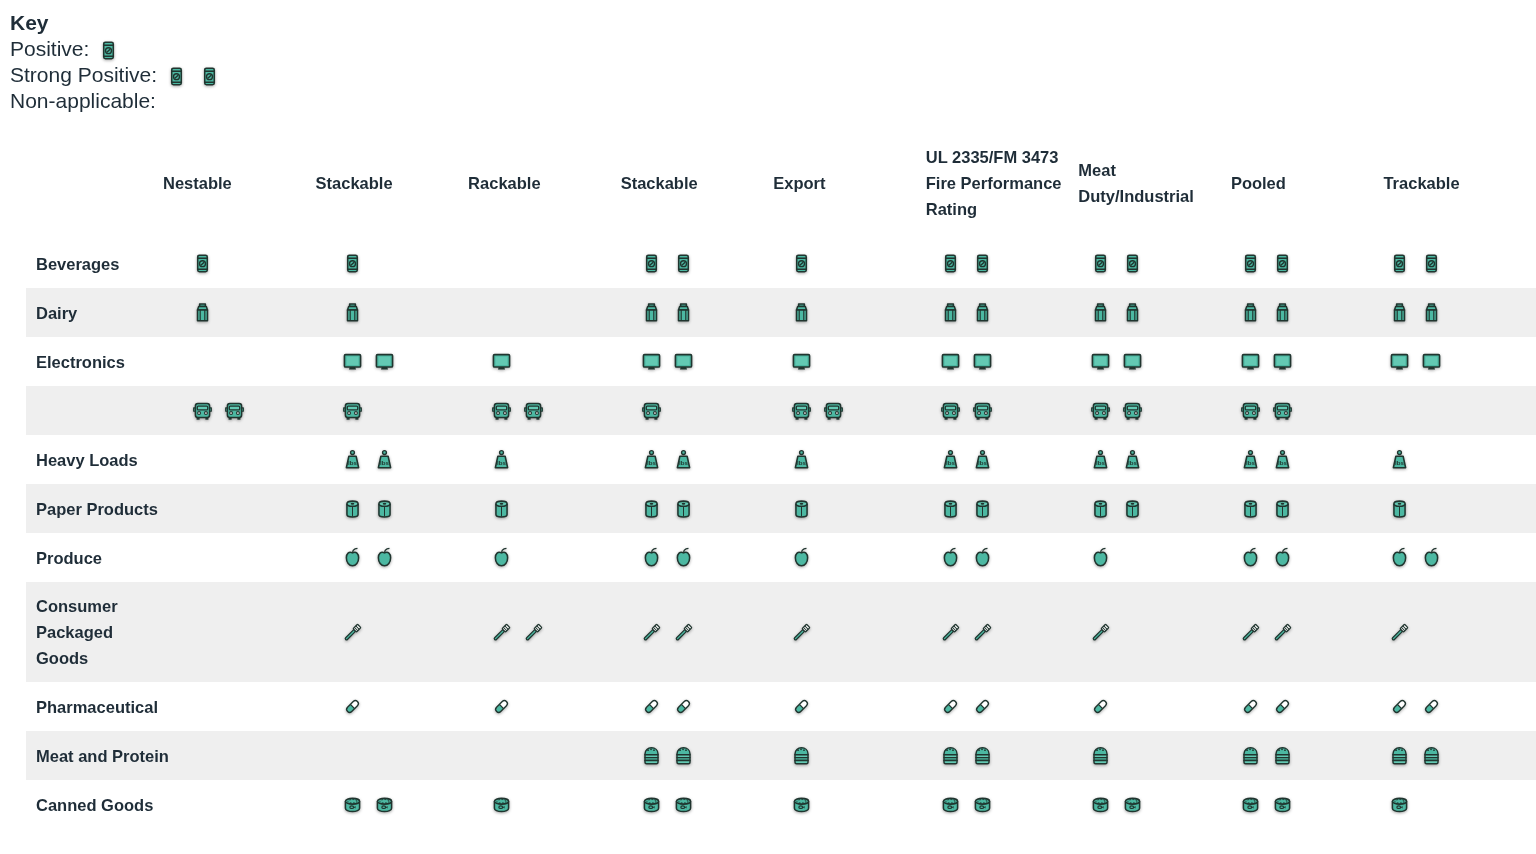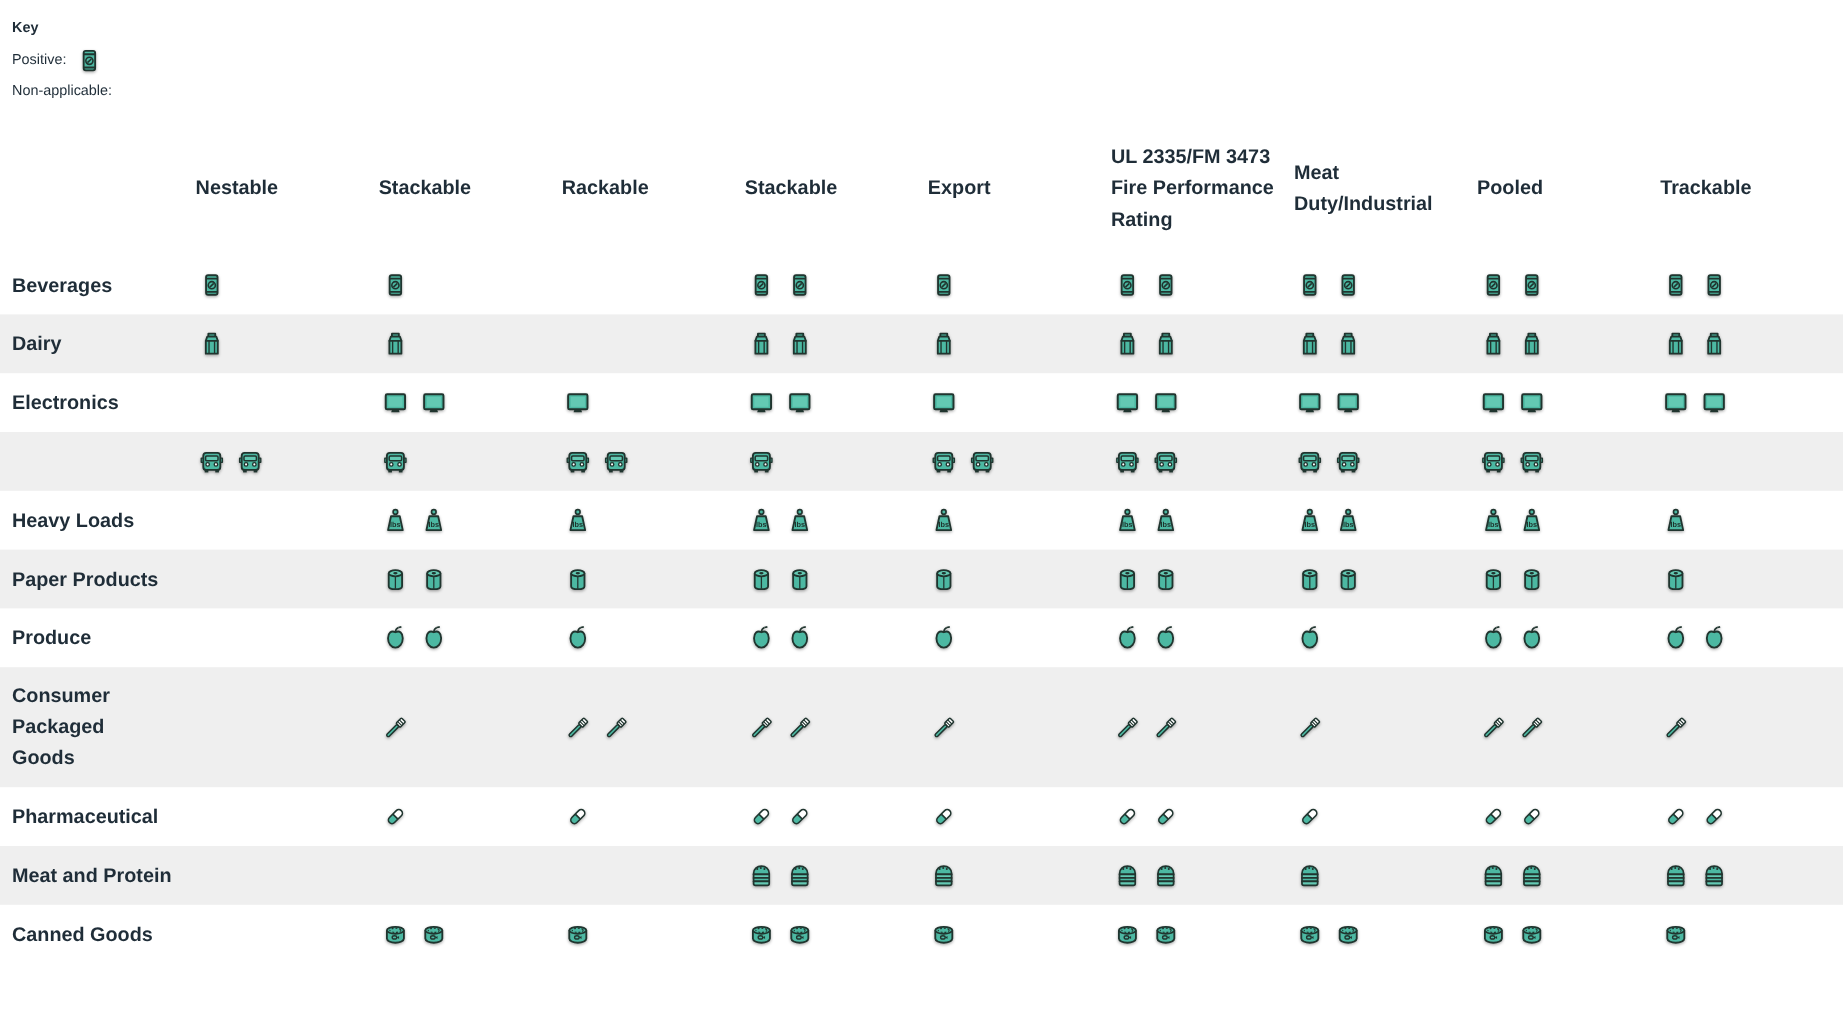--- a/index.html
+++ b/index.html
@@ -9,33 +9,33 @@
     --stripe:#efefef;
     --text:#1f2d38;
   }
   *{box-sizing:border-box;}
   html,body{margin:0;padding:0;background:#ffffff;}
   body{
     width:1536px;height:854px;overflow:hidden;
     font-family:"Liberation Sans","DejaVu Sans",sans-serif;
     color:var(--text);
   }
-  .key{padding:10px 0 6px 10px;font-size:12px;line-height:26px;}
+  .key{padding:10px 0 6px 10px;font-size:21px;line-height:26px;}
   .key .key-title{font-weight:700;}
   .key-line{display:flex;align-items:flex-end;gap:8px;min-height:26px;}
   .key-line .icons{display:flex;gap:10px;align-items:center;}
   .icon{width:23px;height:23px;flex:0 0 auto;filter:drop-shadow(0 1.5px 1.5px rgba(0,0,0,.35));}
   .comparison-table{margin-top:6px;width:1536px;}
   .row{display:grid;grid-template-columns:163px repeat(9,1fr);align-items:center;}
   .header-row{min-height:113px;}
   .header-cell{
     font-weight:700;font-size:16.5px;line-height:26px;
     padding-right:16px;
   }
-  .data-row{min-height:49px;padding:0;}
+  .data-row{min-height:49px;padding:0;margin-left:26px;}
   .data-row:nth-child(odd){background:var(--stripe);}
   .label-cell{
     font-weight:700;font-size:16.5px;line-height:26px;
     padding:11px 20px 11px 10px;
   }
   .icon-cell{display:flex;align-items:center;gap:9px;padding-left:2px;}
   .defs{position:absolute;width:0;height:0;overflow:hidden;}
 </style>
 </head>
 <body>
@@ -116,20 +116,31 @@
       <path d="M13.2 14.8l2-1.3v2.6z" fill="#20352f" stroke="none"></path>
     </g>
   </defs>
 </svg>
 
 <div class="key">
   <div class="key-title">Key</div>
   <div class="key-line">
     <span>Positive:</span>
     <span class="icons">
+        <svg class="icon" viewBox="0 0 24 24">
+          <use href="#sym-soda-can-icon" xlink:href="#sym-soda-can-icon"></use>
+        </svg>
+      </span>
+  </div>
+  <div class="key-line">
+    <span>Strong Positive:</span>
+    <span class="icons">
+        <svg class="icon" viewBox="0 0 24 24">
+          <use href="#sym-soda-can-icon" xlink:href="#sym-soda-can-icon"></use>
+        </svg>
         <svg class="icon" viewBox="0 0 24 24">
           <use href="#sym-soda-can-icon" xlink:href="#sym-soda-can-icon"></use>
         </svg>
       </span>
   </div>
   <div class="key-line">
     <span>Non-applicable:</span>
     <span class="icons"></span>
   </div>
 </div>

